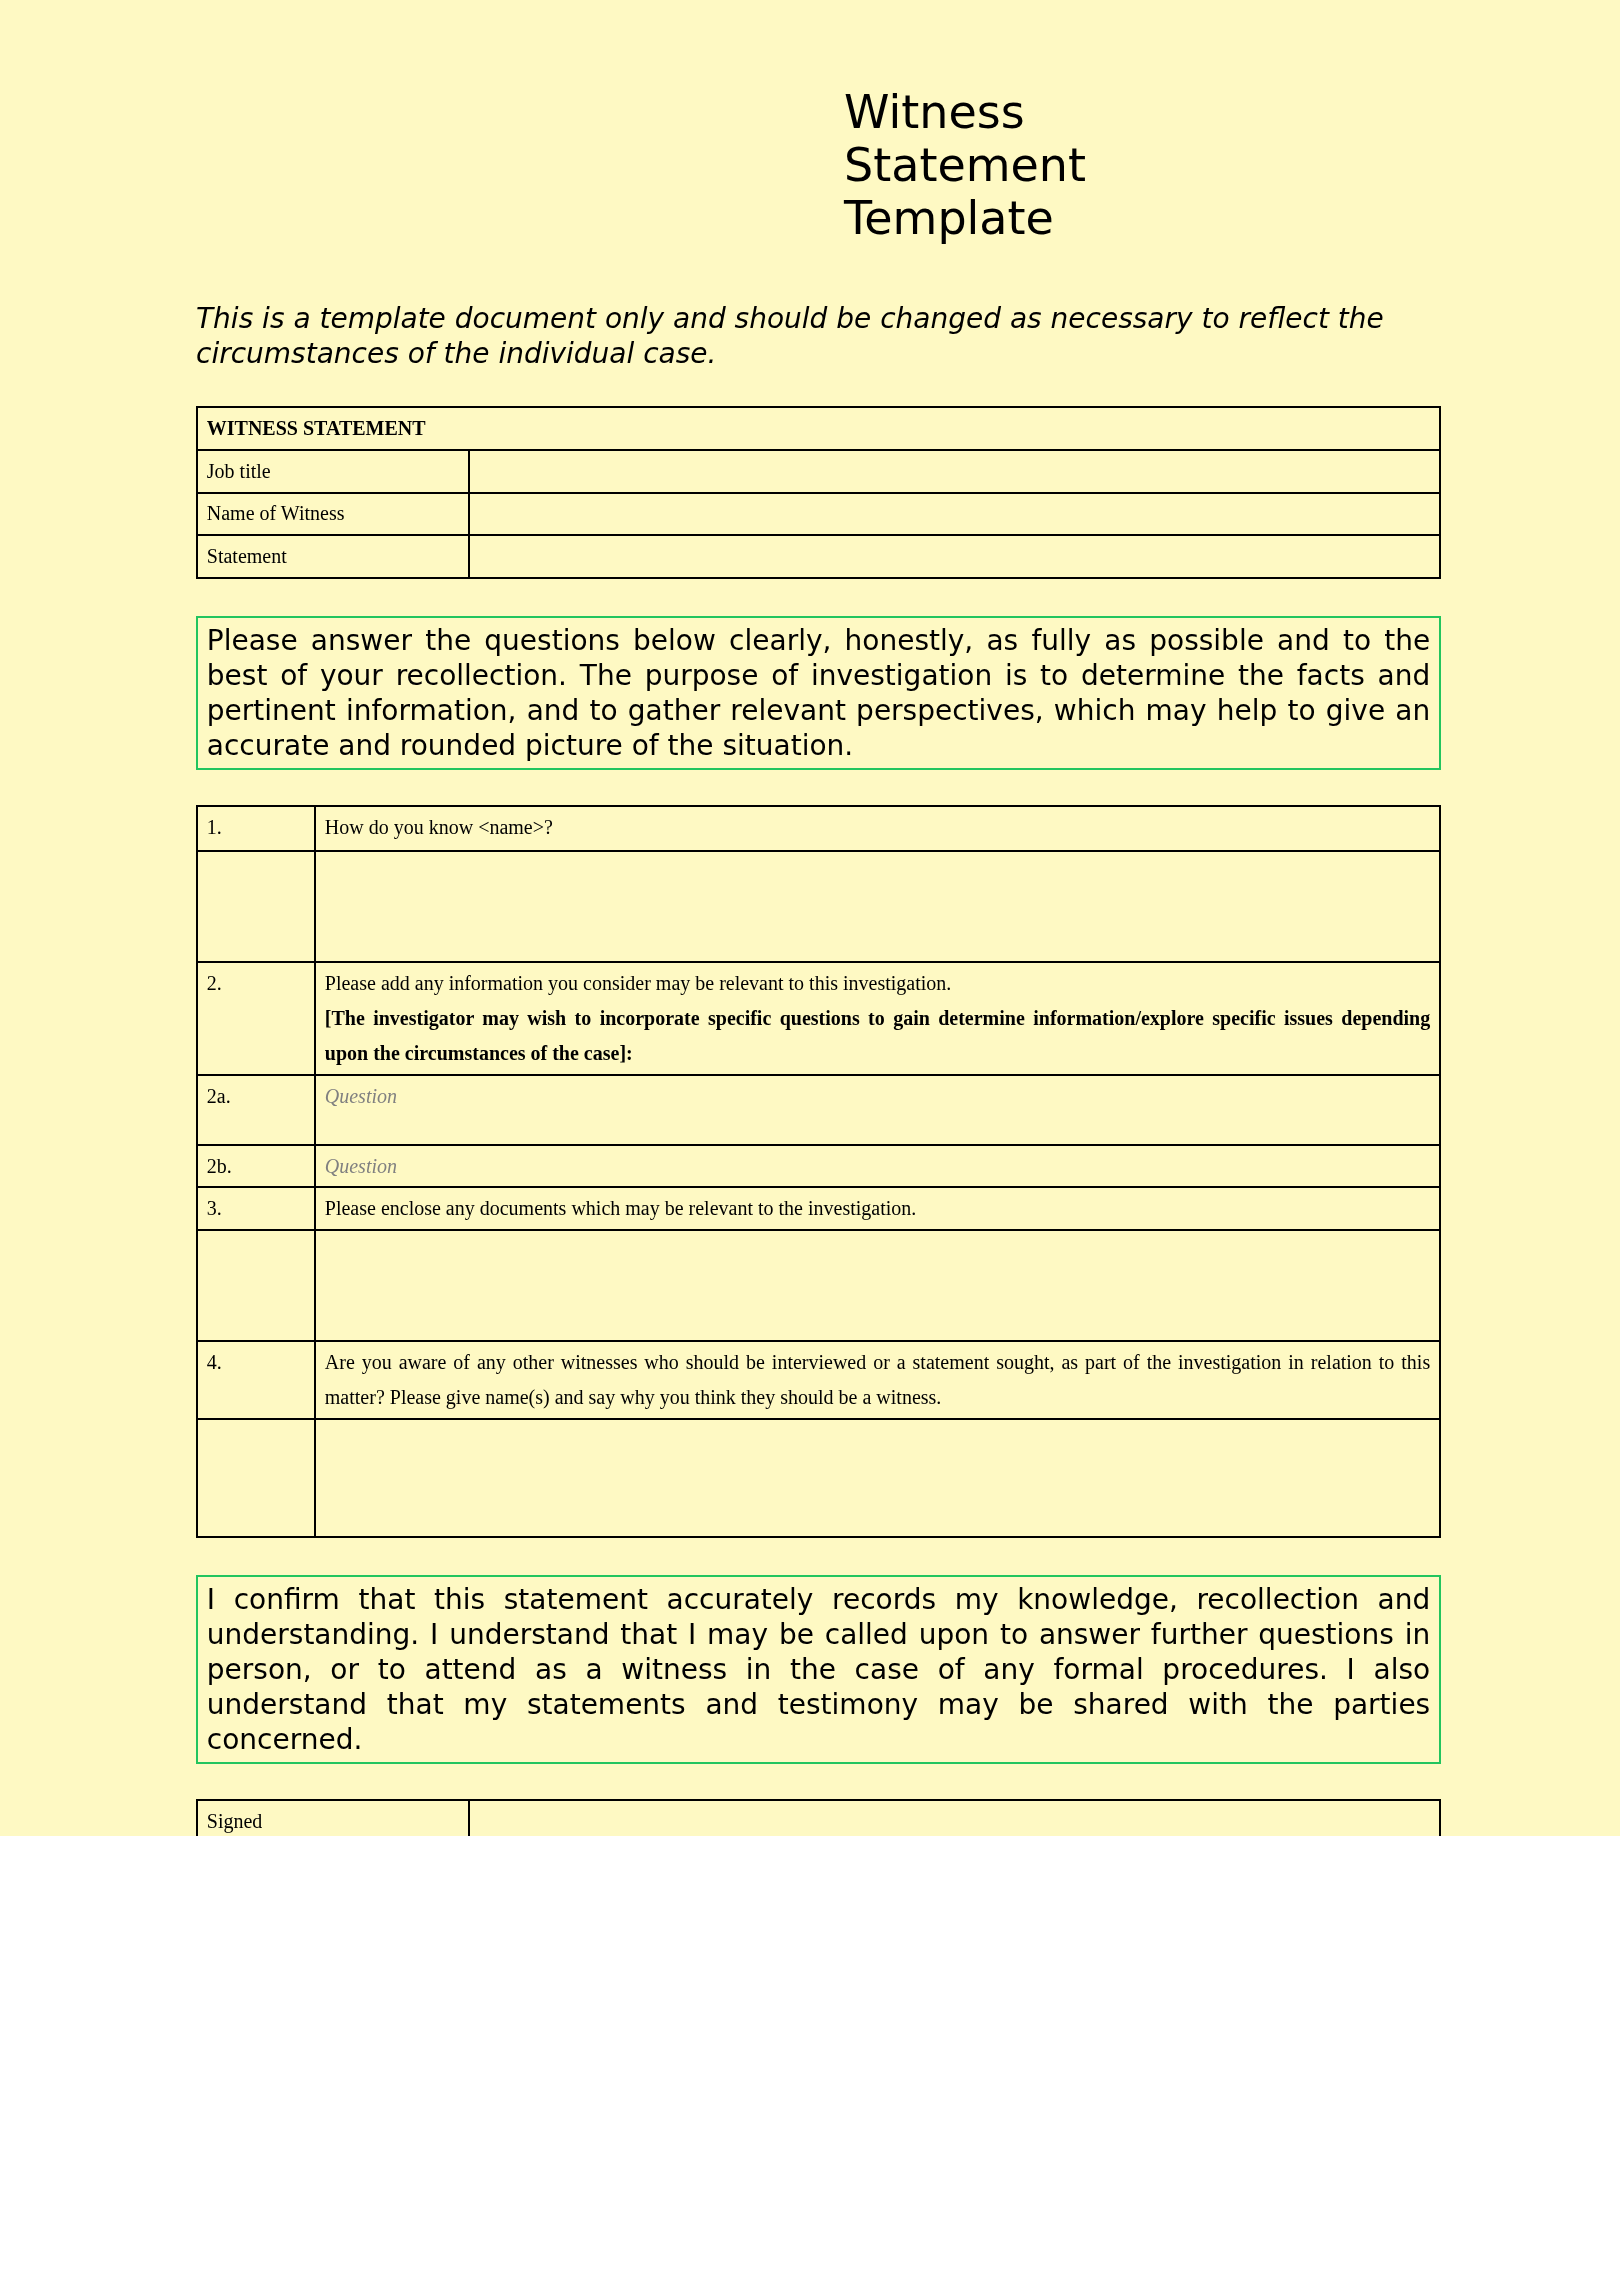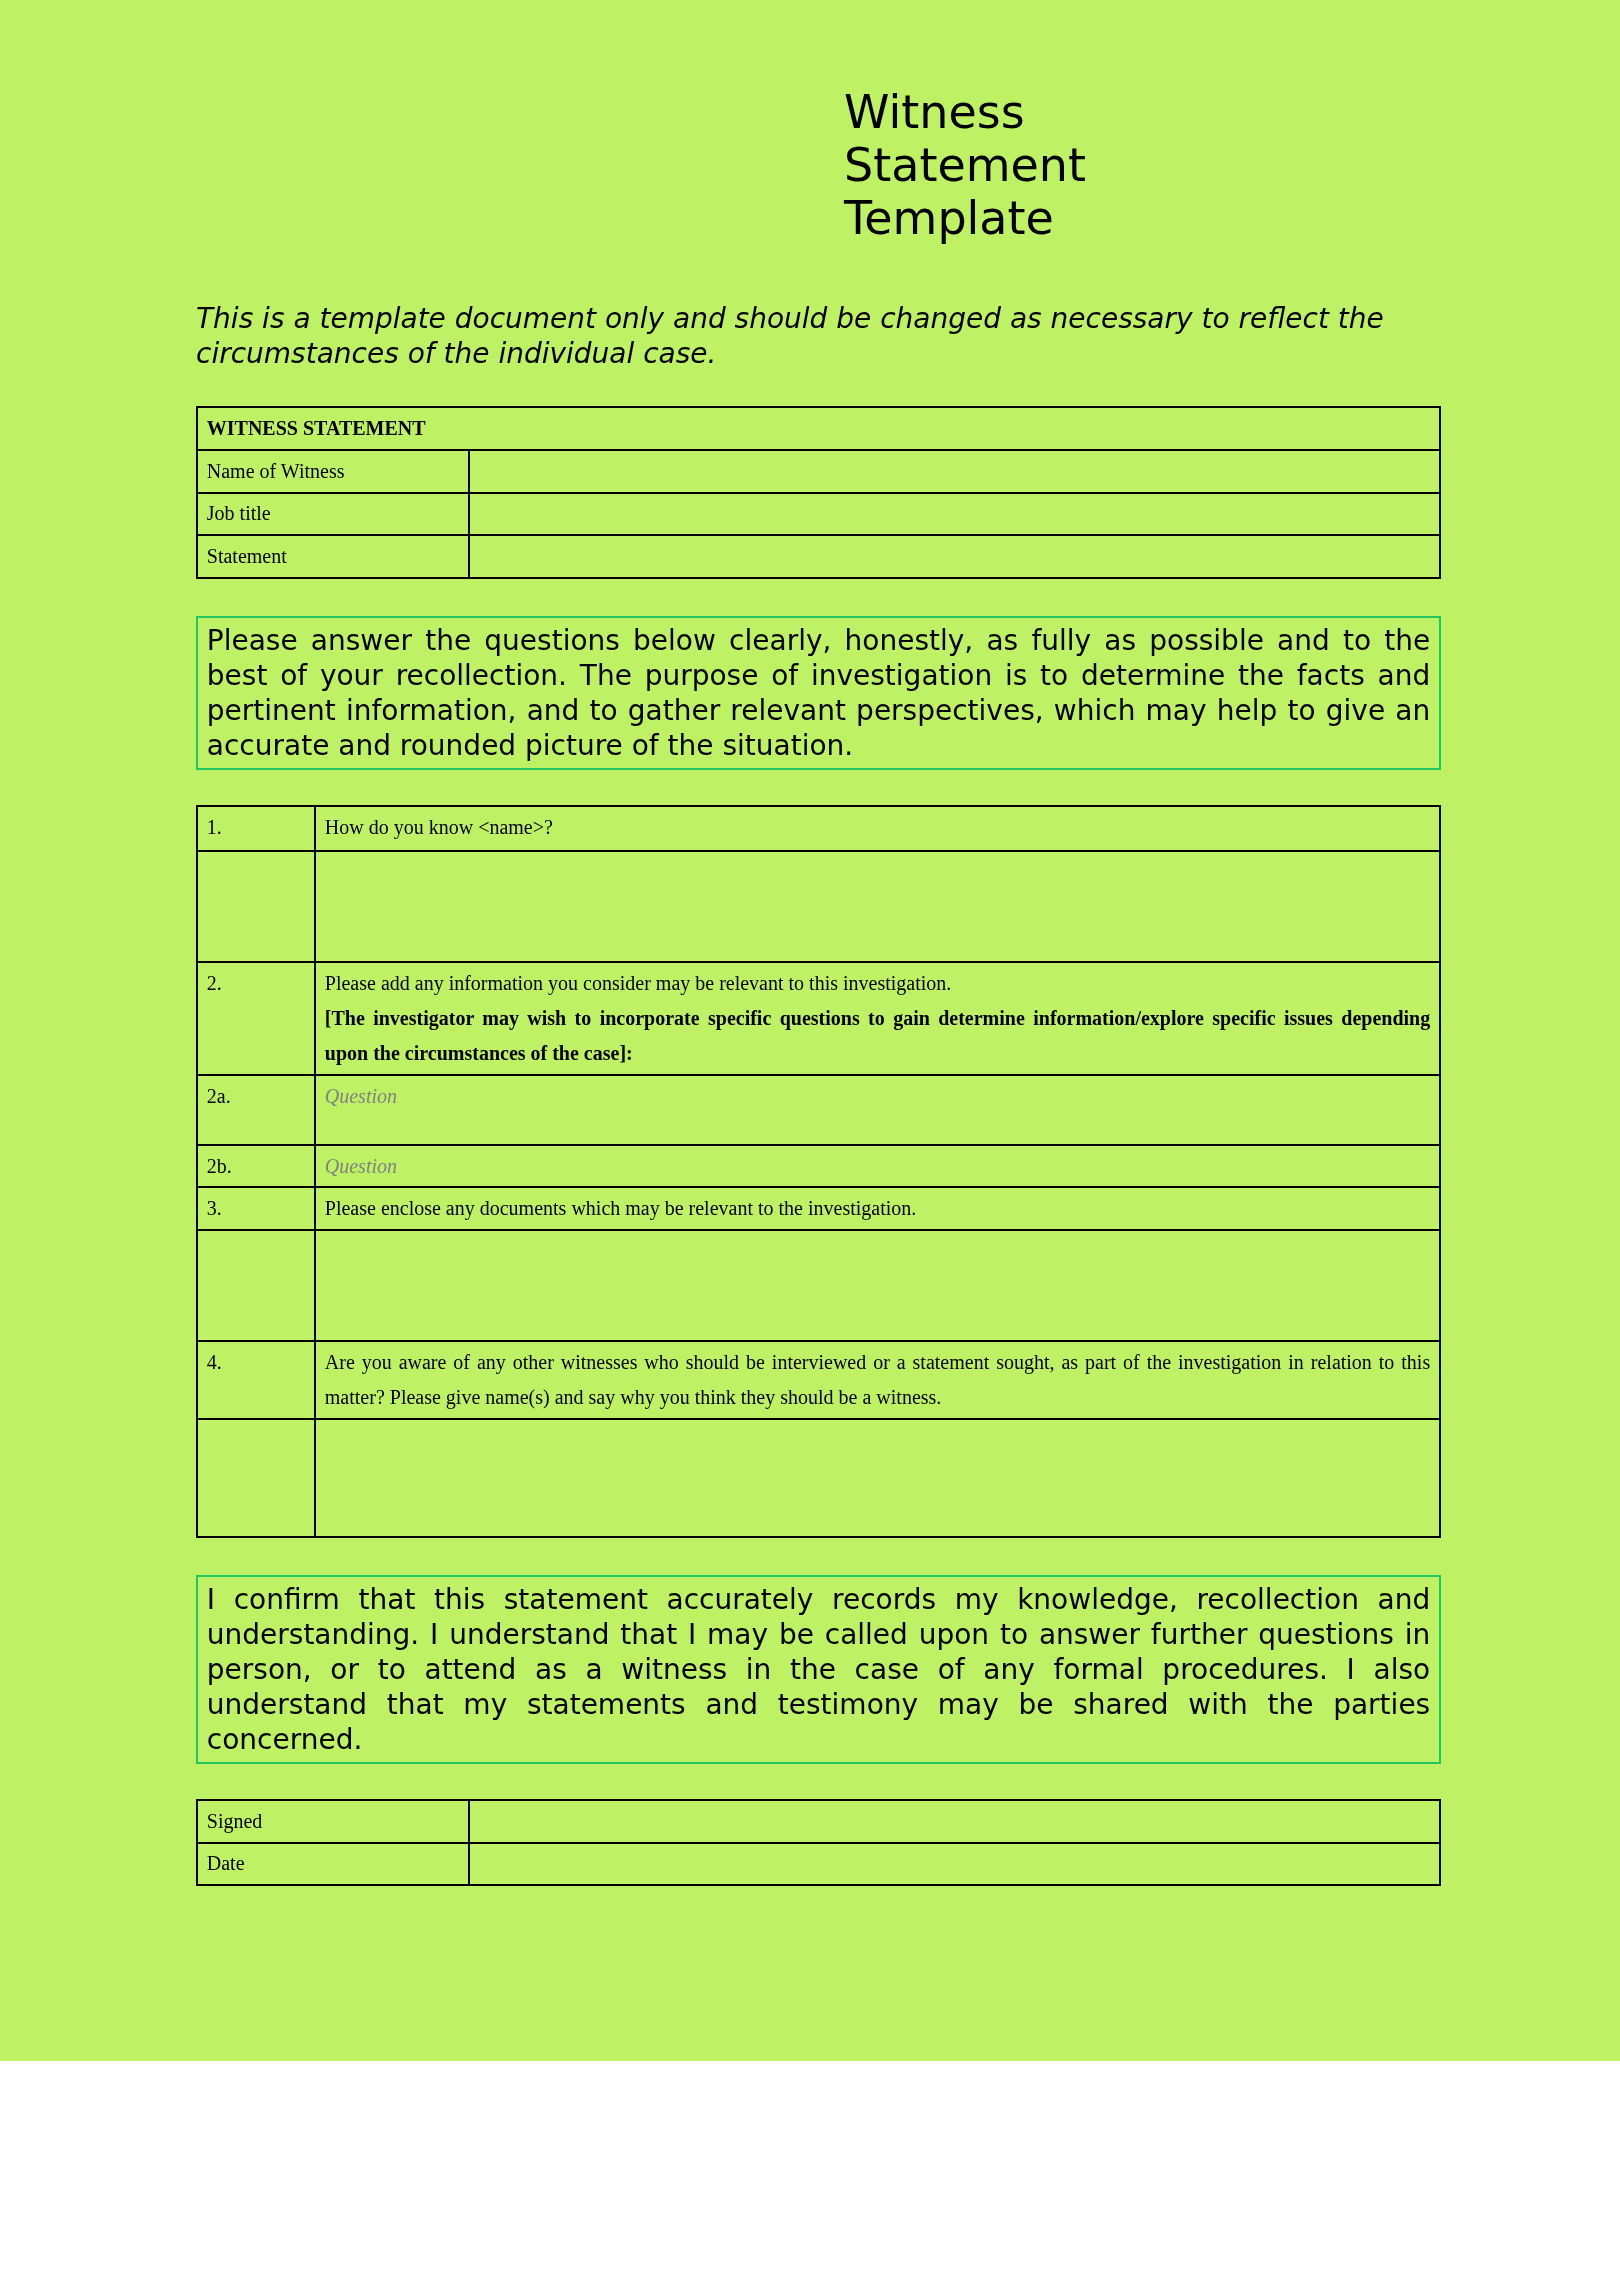--- a/index.html
+++ b/index.html
@@ -3,22 +3,22 @@
 <meta charset="utf-8">
 <style>
   html, body {
     margin: 0;
     padding: 0;
     background: #ffffff;
   }
   .page {
     position: relative;
     width: 1620px;
-    height: 2061px;
-    background: #bef264;
+    height: 1836px;
+    background: #fef9c3;
     color: #000000;
     font-family: "DejaVu Sans", "Liberation Sans", sans-serif;
     box-sizing: border-box;
     padding: 86px 179px 16px 196px;
     overflow: hidden;
   }
   .doc-title {
     margin: 0 0 0 648px;
     font-size: 46px;
     font-weight: 400;
@@ -86,25 +86,25 @@
   <table class="tbl witness-table">
     <colgroup>
         <col style="width:272px">
         <col>
       </colgroup>
     <tbody>
         <tr>
       <td colspan="2" class="th">WITNESS STATEMENT</td>
     </tr>
     <tr>
-      <td>Name of Witness</td>
+      <td>Job title</td>
       <td></td>
     </tr>
     <tr>
-      <td>Job title</td>
+      <td>Name of Witness</td>
       <td></td>
     </tr>
     <tr>
       <td>Statement</td>
       <td></td>
     </tr>
   </tbody>
     </table>
 
   <div class="box">Please answer the questions below clearly, honestly, as fully as possible and to the best of your recollection.  The purpose of investigation is to determine the facts and pertinent information, and to gather relevant perspectives, which may help to give an accurate and rounded picture of the situation.</div>

